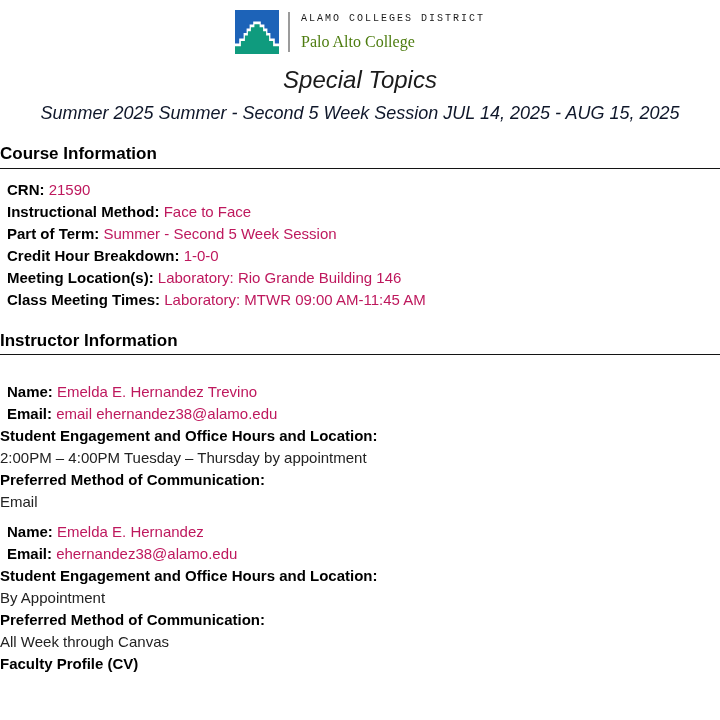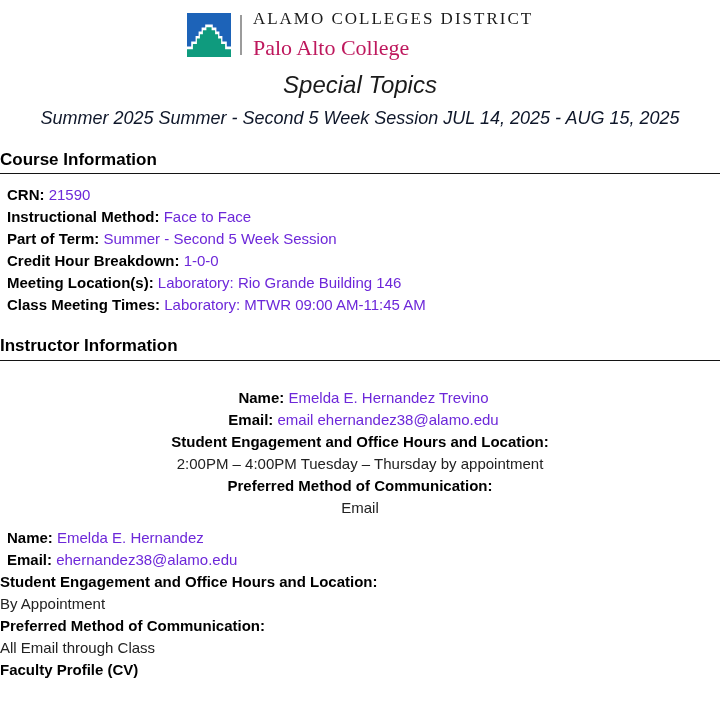--- a/index.html
+++ b/index.html
@@ -49,32 +49,32 @@
     flex: 0 0 2px;
     margin-right: 2px;
   }
   .logo-words {
     display: flex;
     flex-direction: column;
     justify-content: center;
     line-height: 1;
   }
   .logo-district {
-    font-family: Liberation Serif, serif;
-    font-size: 17px;
+    font-family: Liberation Mono, monospace;
+    font-size: 10px;
     letter-spacing: 2.0px;
     color: #1a1a1a;
     font-weight: normal;
     white-space: nowrap;
     margin-bottom: 10px;
   }
   .logo-college {
     font-family: "Liberation Serif", serif;
-    font-size: 22px;
-    color: #be185d;
+    font-size: 16px;
+    color: #4d7c0f;
     font-weight: normal;
     white-space: nowrap;
     line-height: 1.02;
   }
 
   
   .title-block {
     text-align: center;
     padding: 2px 6px 0 6px;
     font-style: italic;
@@ -132,40 +132,39 @@
     color: #1c1c1c;
     white-space: nowrap;
   }
   .field-label {
     font-weight: bold;
     color: #000000;
     padding-left: 7px;
   }
   .field-value {
     font-weight: normal;
-    color: #6d28d9;
+    color: #be185d;
   }
   .block-line {
     font-size: 15px;
     line-height: 22px;
     color: #222222;
     font-weight: normal;
   }
   .block-label {
     font-size: 15px;
     line-height: 22px;
     font-weight: bold;
     color: #000000;
   }
   .instructor-block {
     margin-top: 8px;
   }
   .instructor-block.first {
     margin-top: 26px;
-    text-align: center;
   }
   .trailing-label {
     font-size: 15px;
     line-height: 22px;
     font-weight: bold;
     color: #000000;
   }
 </style>
 </head>
 <body>
@@ -252,19 +251,19 @@
         <span class="field-label">Name:</span>
         <span class="field-value">Emelda E. Hernandez</span>
       </div>
       <div class="field-line">
         <span class="field-label">Email:</span>
         <span class="field-value">ehernandez38@alamo.edu</span>
       </div>
       <div class="block-label">Student Engagement and Office Hours and Location:</div>
       <div class="block-line">By Appointment</div>
       <div class="block-label">Preferred Method of Communication:</div>
-      <div class="block-line">All Email through Class</div>
+      <div class="block-line">All Week through Canvas</div>
     </div>
 
     <div class="trailing-label">Faculty Profile (CV)</div>
   </div>
 
 </div>
 
 </body></html>

